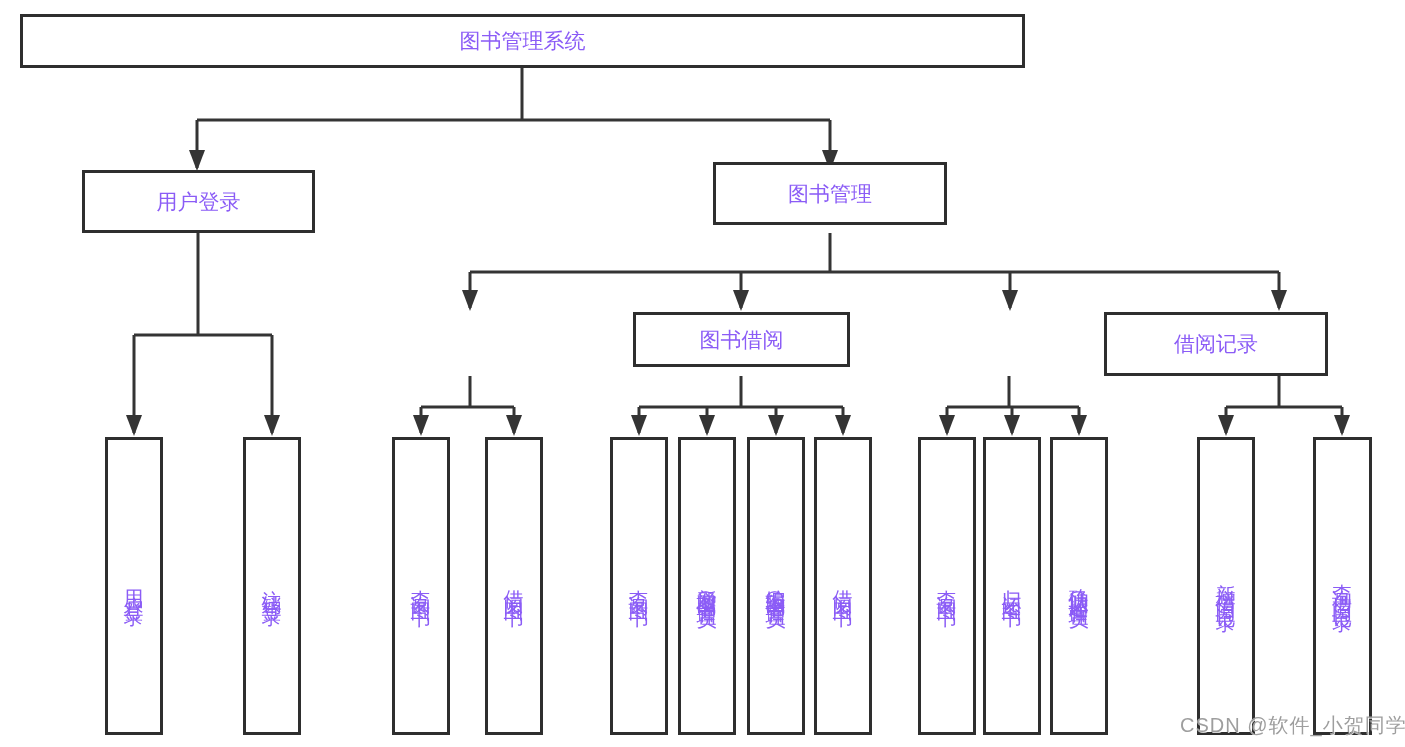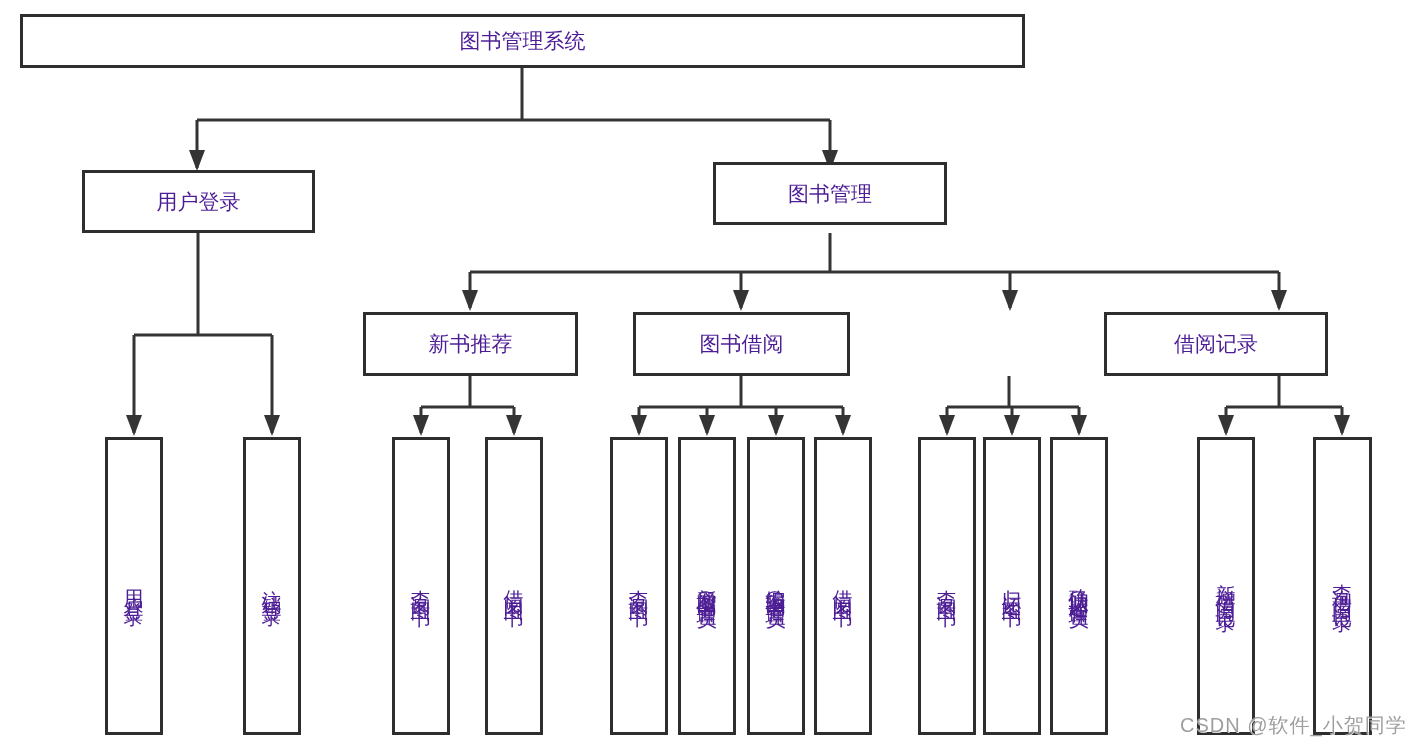--- a/index.html
+++ b/index.html
@@ -14,21 +14,21 @@
   svg.connectors {
     position: absolute;
     left: 0; top: 0;
     width: 1405px; height: 747px;
   }
   .node {
     position: absolute;
     box-sizing: border-box;
     background: #ffffff;
     border: 3px solid #2e2e2e;
-    color: #4c1d95;
+    color: #8b5cf6;
     display: flex;
     align-items: center;
     justify-content: center;
     font-size: 21px;
     line-height: 1.2;
     text-align: center;
     white-space: nowrap;
   }
   .node.v {
     writing-mode: vertical-rl;
@@ -85,22 +85,21 @@
       <polygon points="1218,415 1234,415 1226,436"></polygon>
       <polygon points="1334,415 1350,415 1342,436"></polygon>
     </g>
   </svg>
 
   <div class="node" style="left:20px; top:14px; width:1005px; height:54px">图书管理系统</div>
 
   <div class="node" style="left:82px; top:170px; width:233px; height:63px">用户登录</div>
   <div class="node" style="left:713px; top:162px; width:234px; height:63px">图书管理</div>
 
-  <div class="node" style="left:363px; top:312px; width:215px; height:64px">新书推荐</div>
-  <div class="node" style="left:633px; top:312px; width:217px; height:64px">图书借阅</div>
+  <div class="node" style="left:633px; top:312px; width:217px; height:55px">图书借阅</div>
   <div class="node" style="left:1104px; top:312px; width:224px; height:64px">借阅记录</div>
 
   <div class="node v" style="left:105px; top:437px; width:58px; height:298px">用户登录</div>
   <div class="node v" style="left:243px; top:437px; width:58px; height:298px">注销登录</div>
 
   <div class="node v" style="left:392px; top:437px; width:58px; height:298px">查询图书</div>
   <div class="node v" style="left:485px; top:437px; width:58px; height:298px">借阅图书</div>
 
   <div class="node v" style="left:610px; top:437px; width:58px; height:298px">查询图书</div>
   <div class="node v long" style="left:678px; top:437px; width:58px; height:298px">新增图书（管理员）</div>

